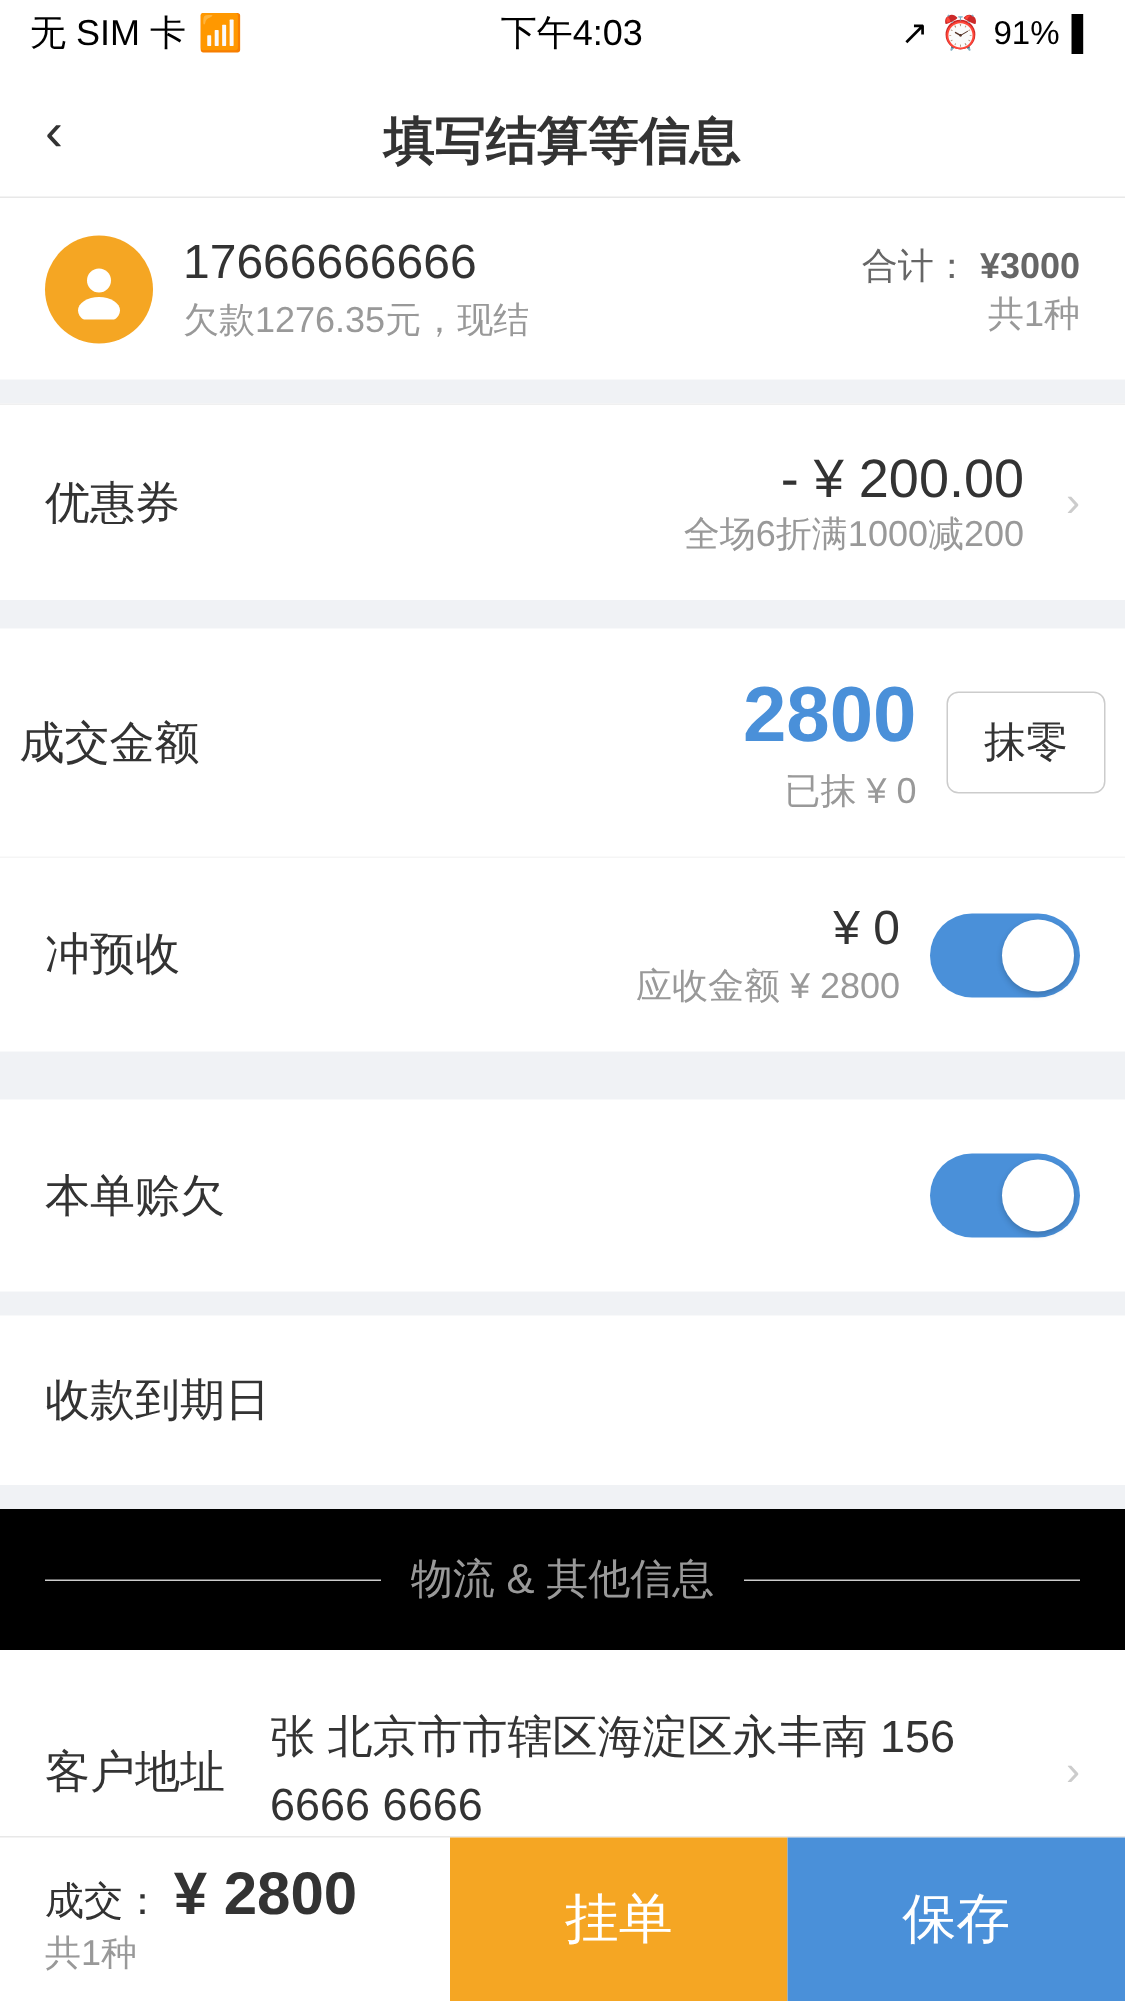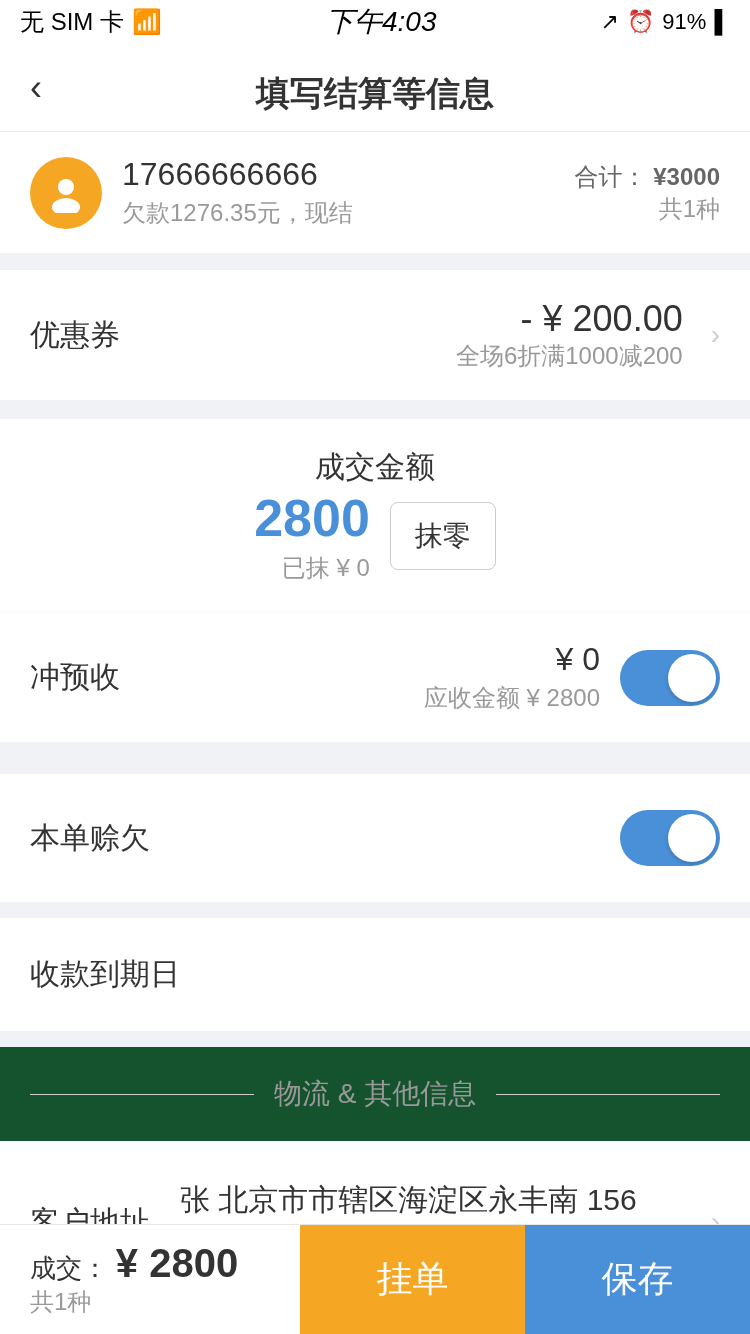--- a/index.html
+++ b/index.html
@@ -19,21 +19,21 @@
       display: flex;
       justify-content: space-between;
       align-items: center;
       height: 44px;
       padding: 0 20px;
       background: #fff;
       font-size: 24px;
       color: #000;
     }
     .status-left { display: flex; align-items: center; gap: 8px; }
-    .status-center { font-size: 28px; font-weight: 500; font-style: italic; }
+    .status-center { font-size: 24px; font-weight: 500; }
     .status-right { display: flex; align-items: center; gap: 8px; font-size: 22px; }
 
     
     .nav-bar {
       display: flex;
       align-items: center;
       height: 88px;
       background: #fff;
       border-bottom: 1px solid #e8e8e8;
       padding: 0 30px;
@@ -120,21 +120,20 @@
       margin-bottom: 16px;
     }
     .form-label { font-size: 30px; color: #333; }
 
     
     .amount-row {
       display: flex;
       align-items: center;
       justify-content: space-between;
       padding: 28px 13px;
-      flex-direction: column;
     }
     .amount-right { display: flex; align-items: center; gap: 20px; }
     .amount-value-wrap { text-align: right; }
     .amount-value { font-size: 52px; color: #4a90d9; font-weight: 600; }
     .amount-erased { font-size: 24px; color: #999; margin-top: 4px; }
     .erase-btn {
       border: 1px solid #ccc;
       border-radius: 8px;
       padding: 14px 24px;
       font-size: 28px;
@@ -198,21 +197,21 @@
     }
     .due-date-label { font-size: 30px; color: #333; }
     .due-date-value { font-size: 30px; color: #333; }
 
     
     .logistics-header {
       display: flex;
       align-items: center;
       justify-content: center;
       padding: 28px 30px;
-      background: #14532d;
+      background: #000000;
       gap: 20px;
     }
     .logistics-line { flex: 1; height: 1px; background: #ccc; }
     .logistics-text { font-size: 28px; color: #999; }
 
     
     .address-row {
       display: flex;
       align-items: center;
       justify-content: space-between;

